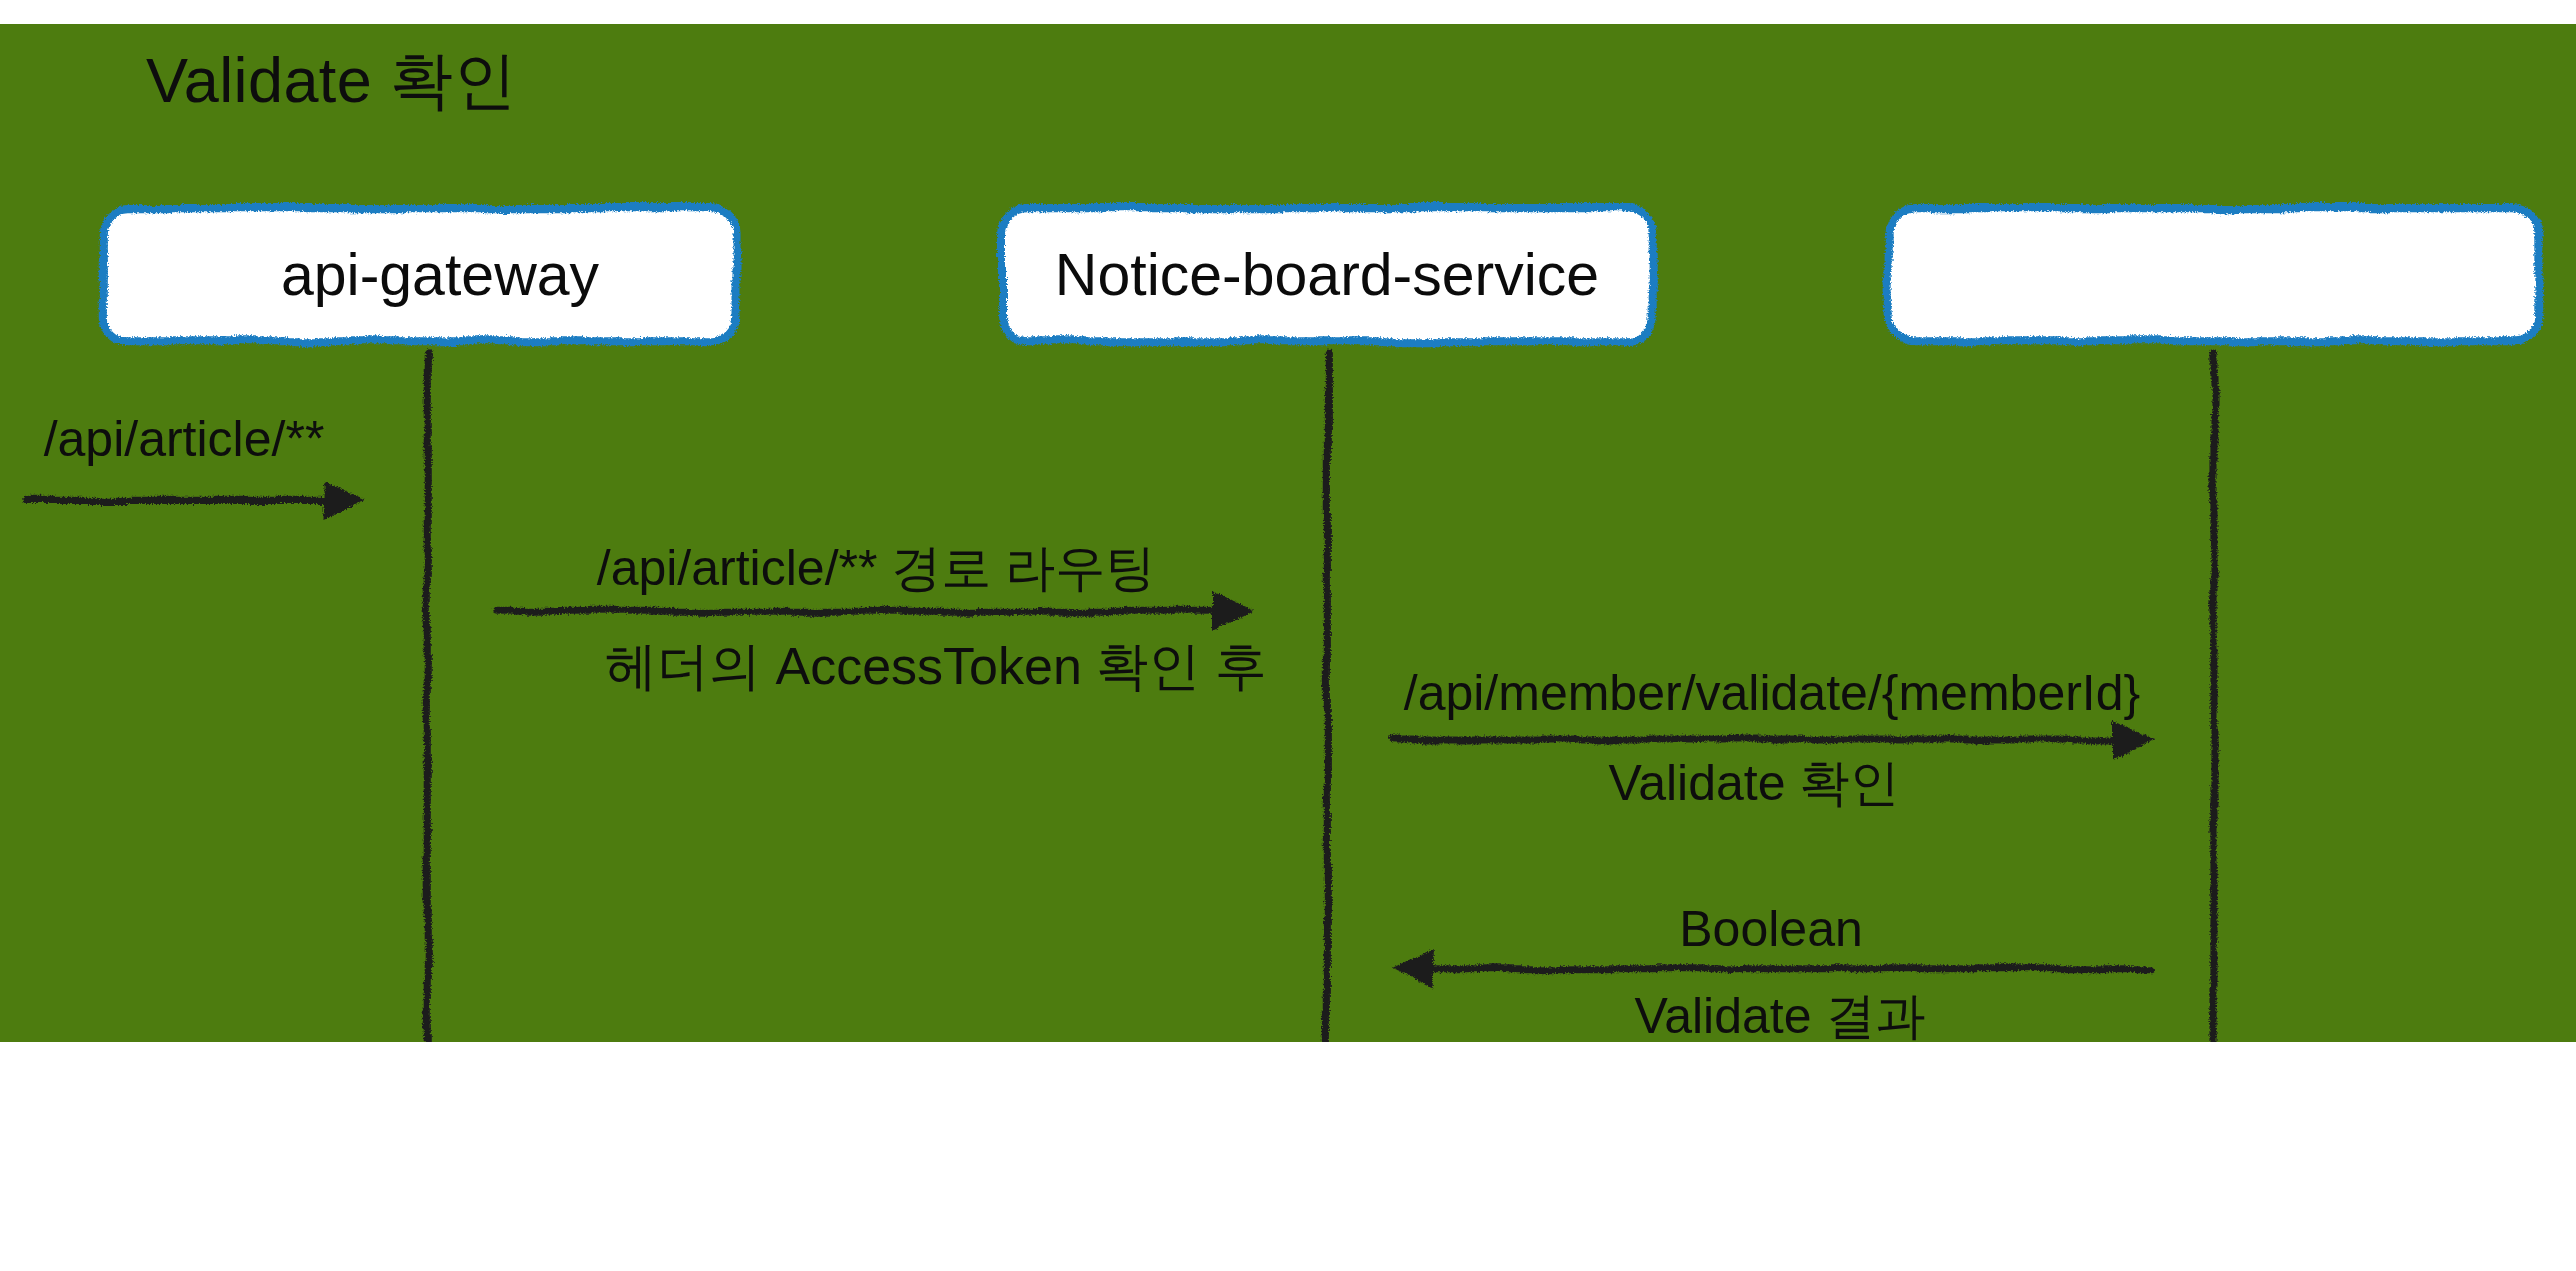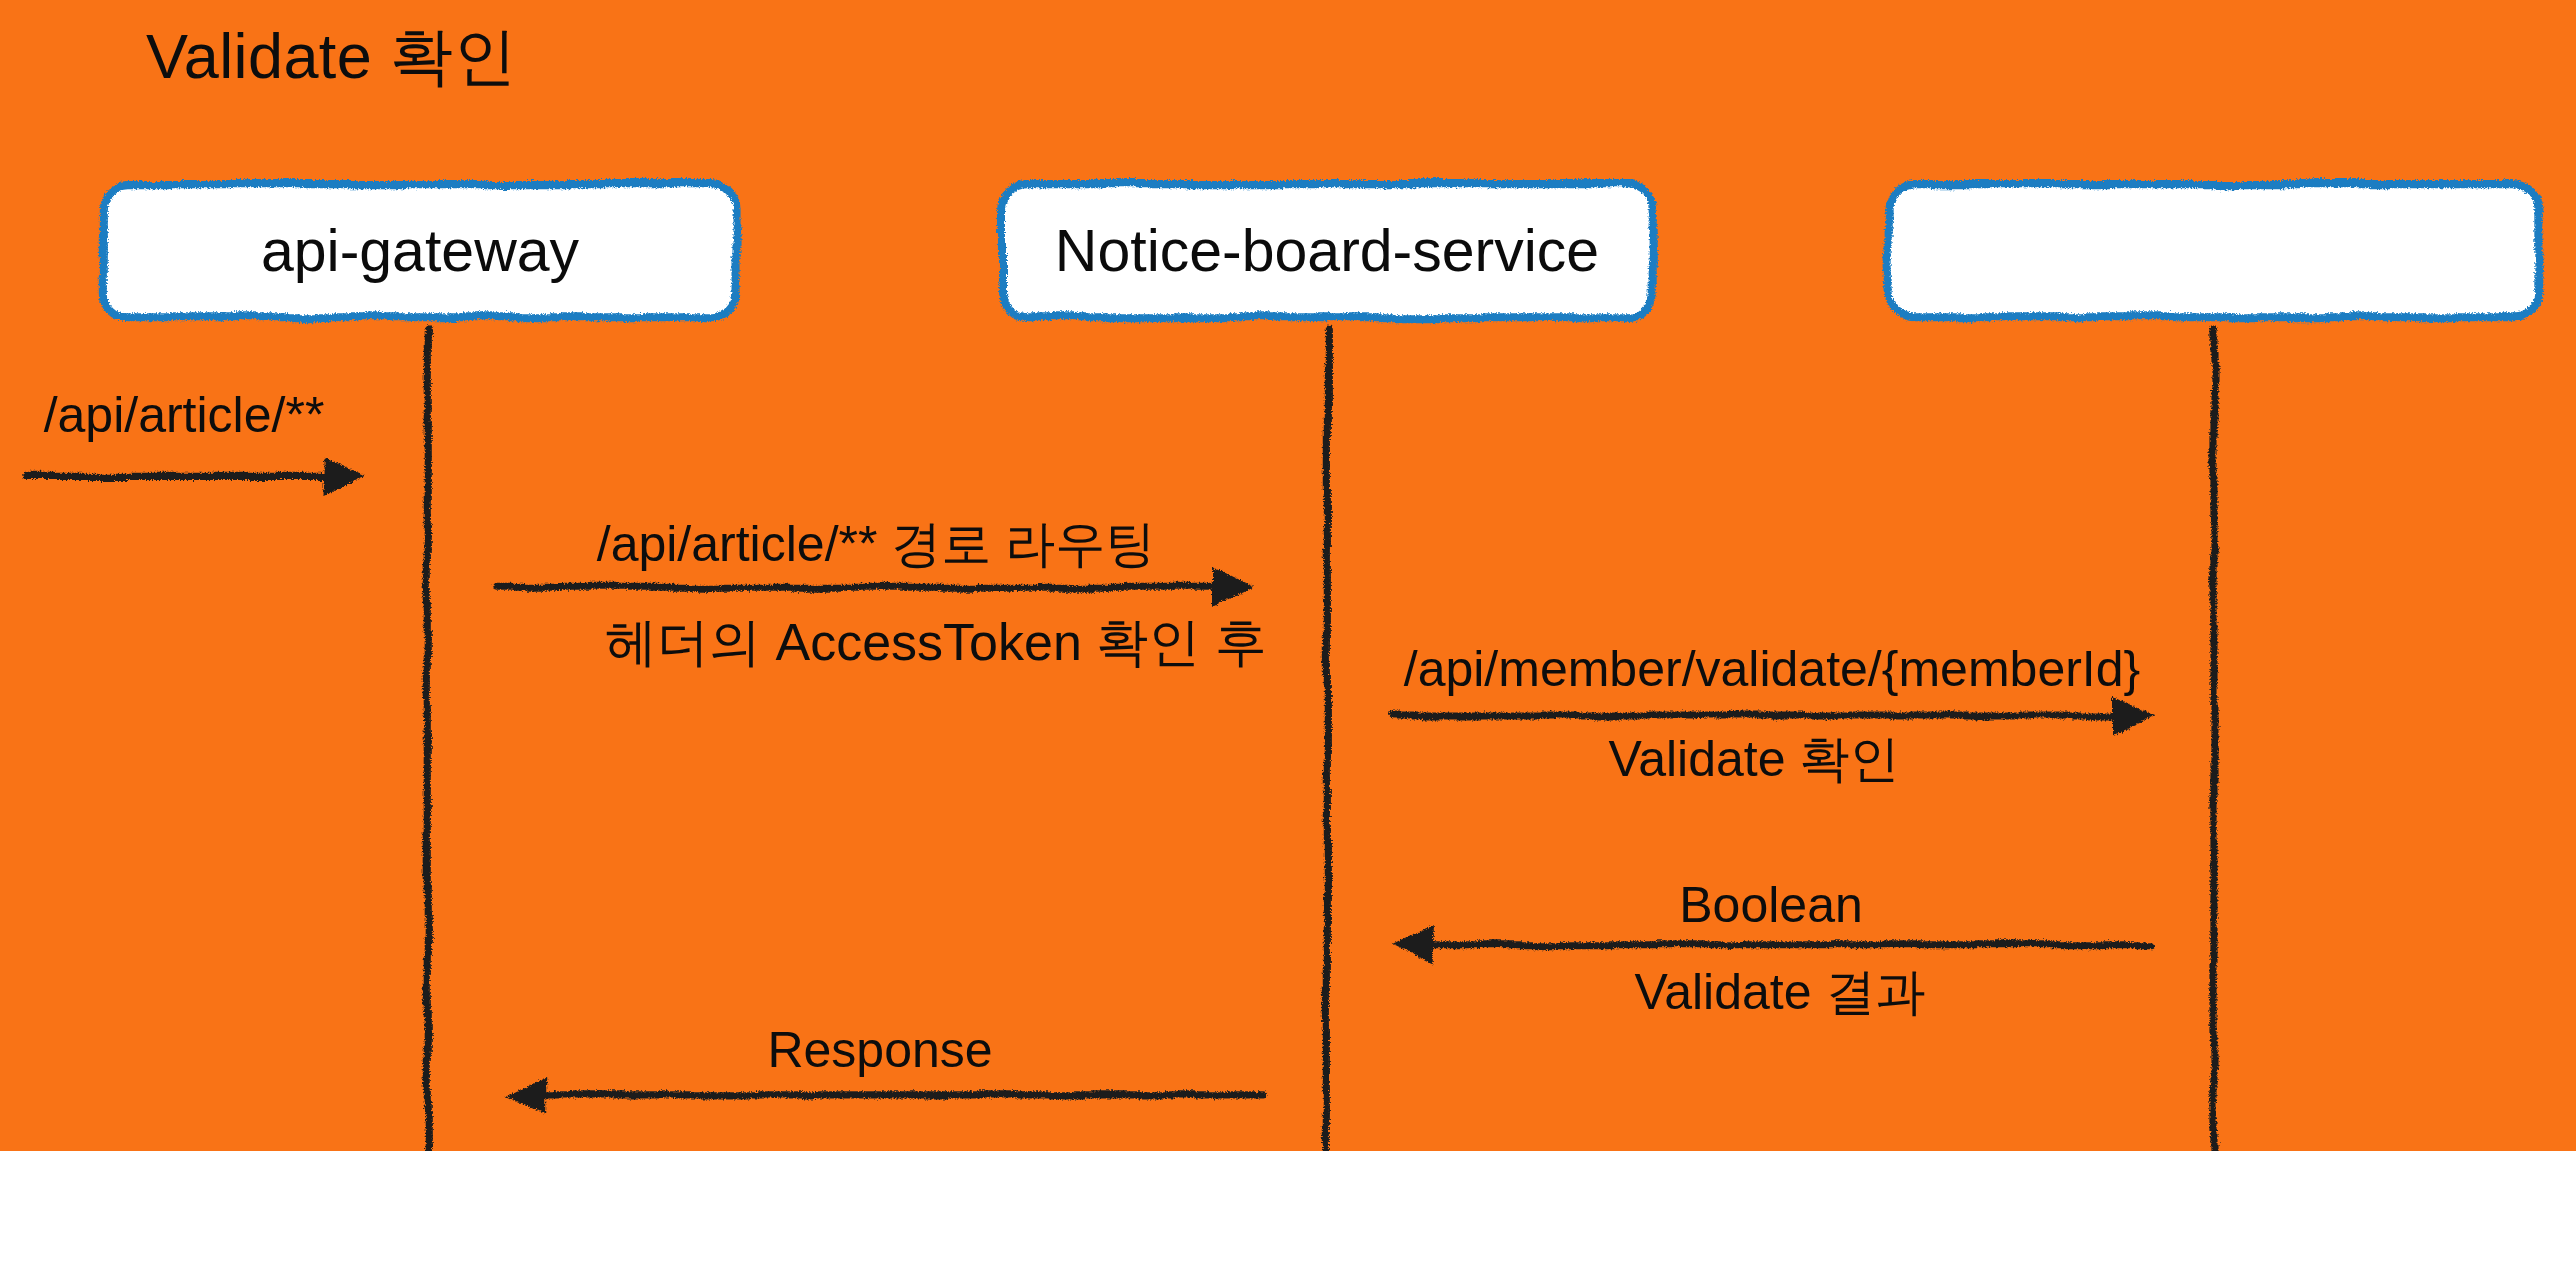--- a/index.html
+++ b/index.html
@@ -4,23 +4,24 @@
 <style>
   html, body {
     margin: 0;
     padding: 0;
     background: #ffffff;
     font-family: "Liberation Sans", "DejaVu Sans", sans-serif;
   }
   #canvas {
     position: relative;
     width: 2576px;
-    height: 1151px;
-    background: #f97316;
+    height: 1018px;
+    background: #4d7c0f;
     overflow: hidden;
+    margin-top: 24px;
   }
   #drawing-layer {
     position: absolute;
     left: 0;
     top: 0;
   }
   .abs { position: absolute; white-space: nowrap; }
   .title {
     left: 146px;
     top: 14.3px;
@@ -100,21 +101,21 @@
 
       <g>
         <line x1="606" y1="1225" x2="1412" y2="1225" stroke="#1f1f1f" stroke-width="8"></line>
         <polygon points="564,1225 610,1203 610,1247" fill="#1f1f1f" stroke="none"></polygon>
       </g>
     </g>
   </svg>
 
   <div class="abs title">Validate 확인</div>
 
-  <div class="abs actor-label" style="left:420px">api-gateway</div>
+  <div class="abs actor-label" style="left:440px">api-gateway</div>
   <div class="abs actor-label" style="left:1327px">Notice-board-service</div>
 
   <div class="abs msg" style="left:184px; top:393px">/api/article/**</div>
 
   <div class="abs msg" style="left:876px; top:522px">/api/article/** 경로 라우팅</div>
   <div class="abs note-block">
     <div>헤더의 AccessToken 확인 후</div>
   </div>
 
   <div class="abs msg" style="left:1772px; top:647px">/api/member/validate/{memberId}</div>

